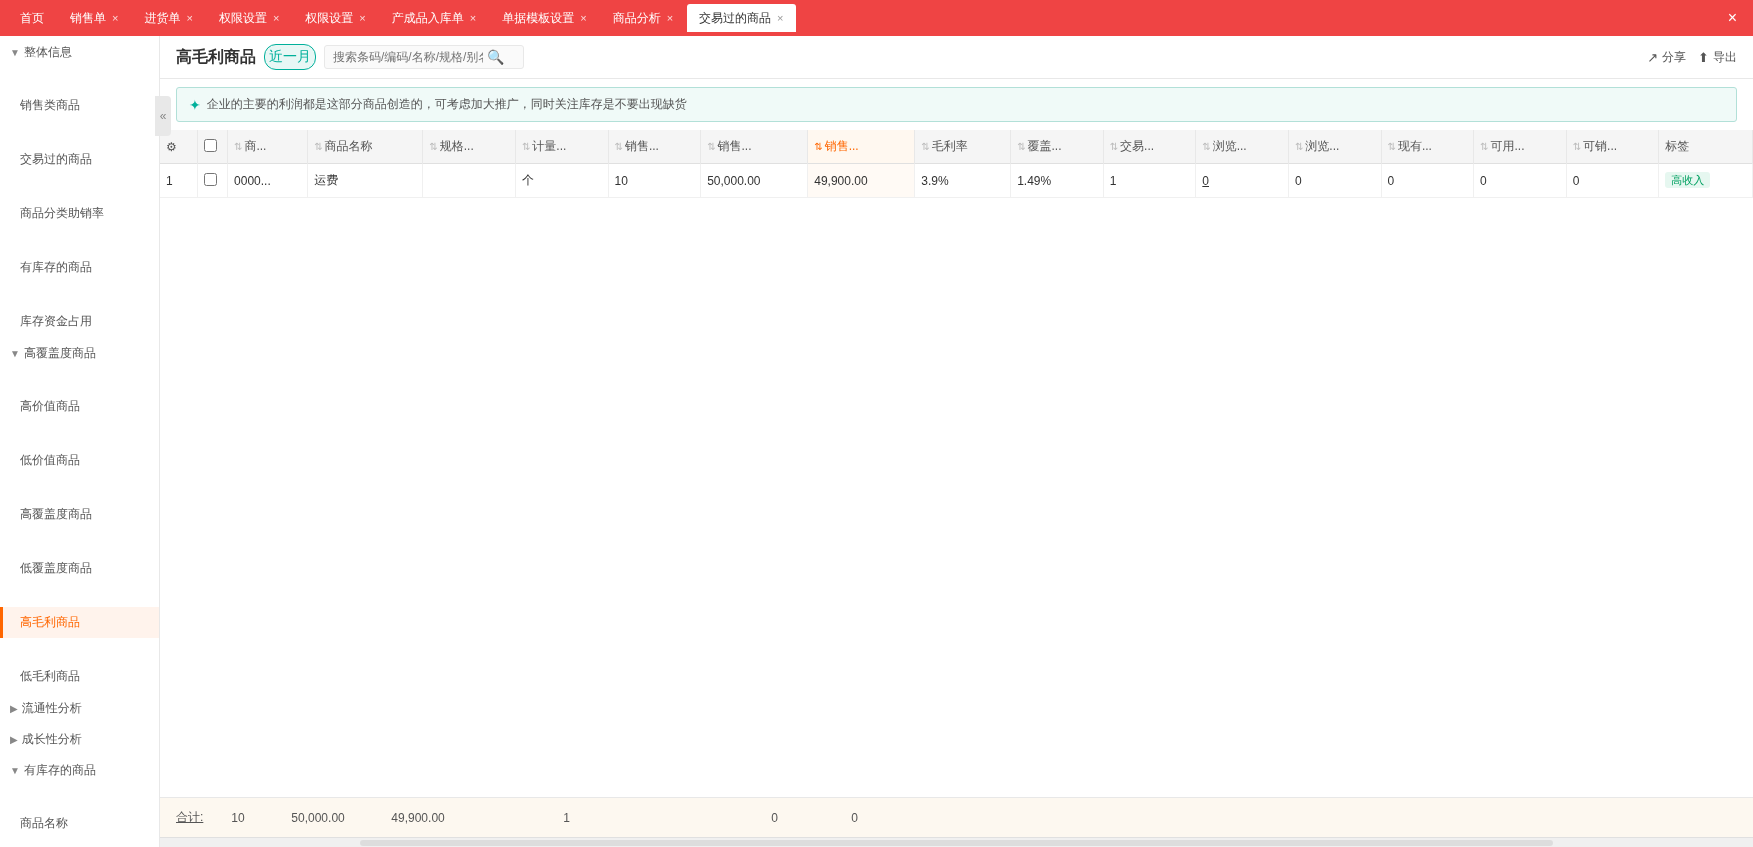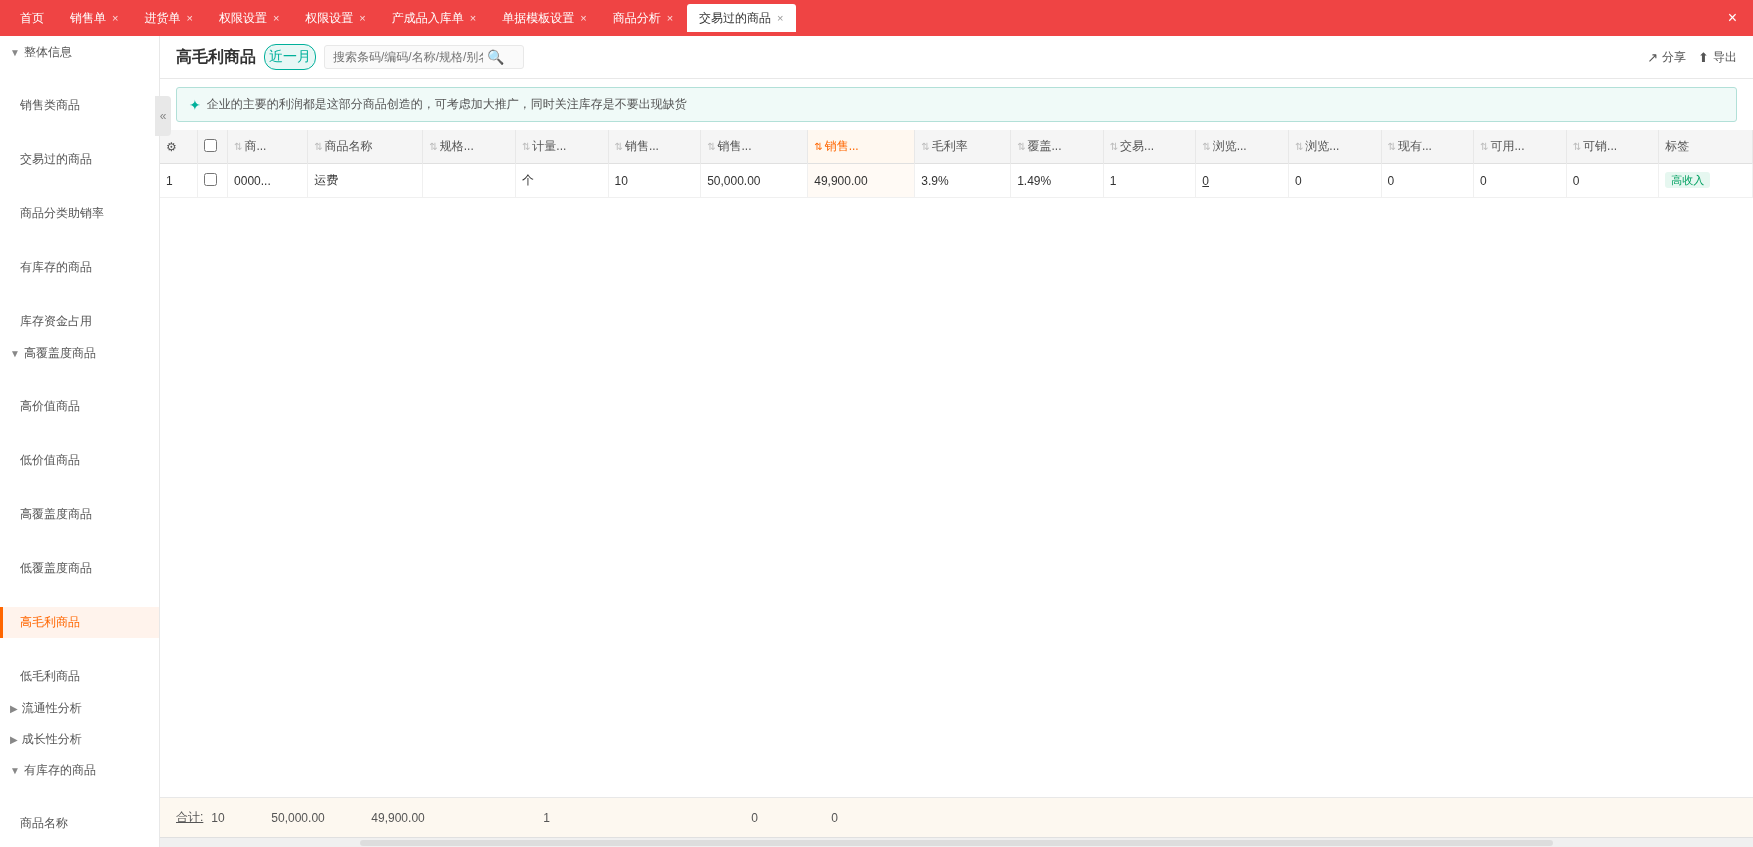--- a/index.html
+++ b/index.html
@@ -248,20 +248,21 @@
       display: flex;
       align-items: center;
       background: #fdf8f0;
       border-top: 1px solid #e8e8e8;
       padding: 8px 16px;
       min-height: 40px;
       font-size: 12px;
       color: #555;
     }
     .footer-total .total-label {
+      margin-right: 20px;
       font-weight: 500;
       text-decoration: underline;
     }
     .footer-total .total-cells {
       display: flex;
       gap: 0;
       align-items: center;
     }
     .total-cell {
       padding: 0 8px;

